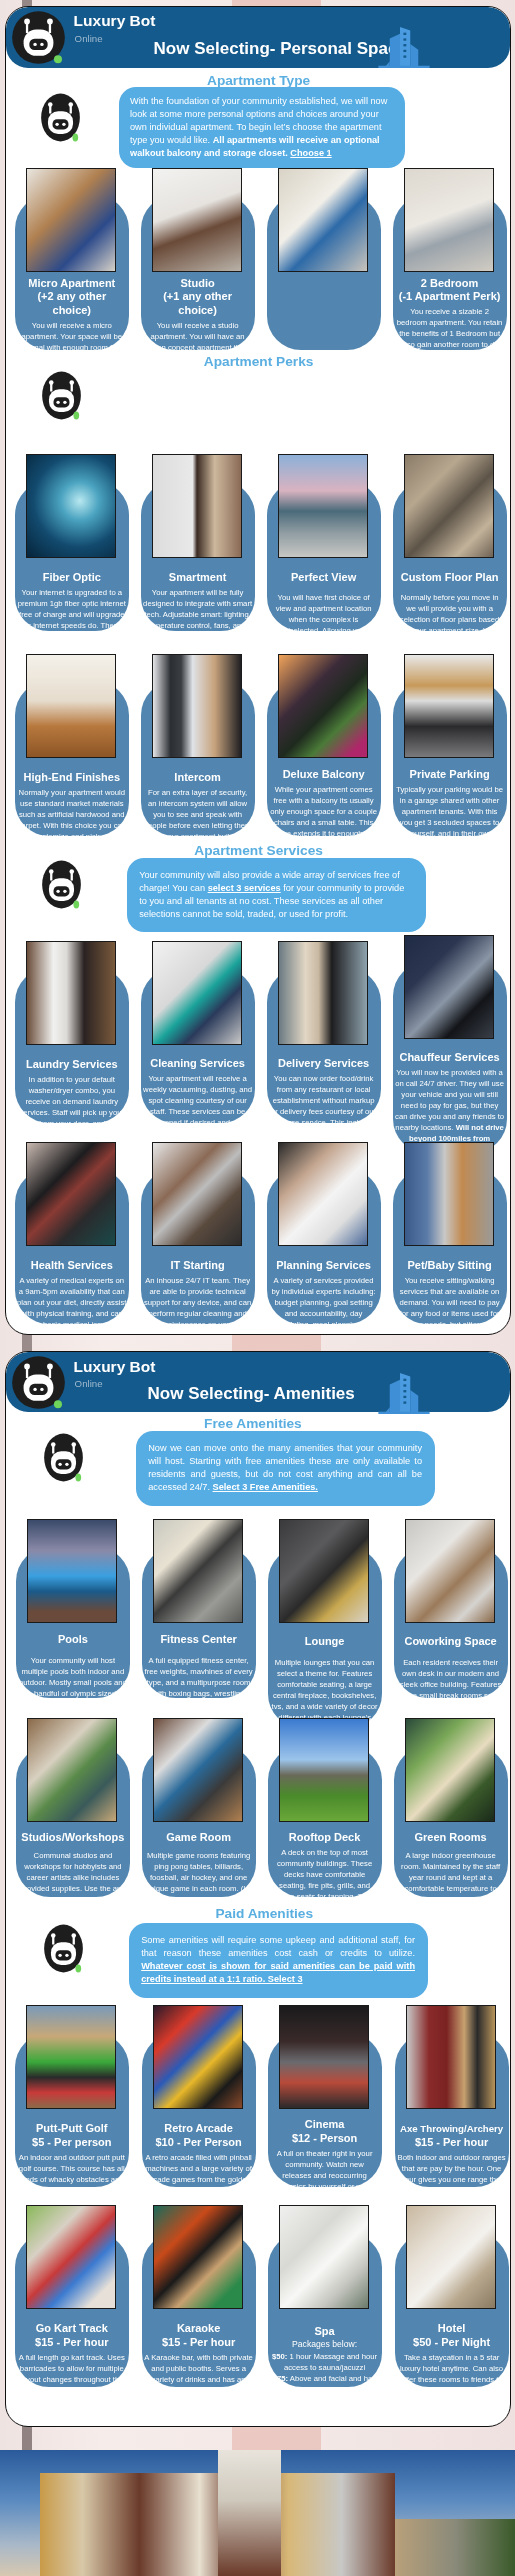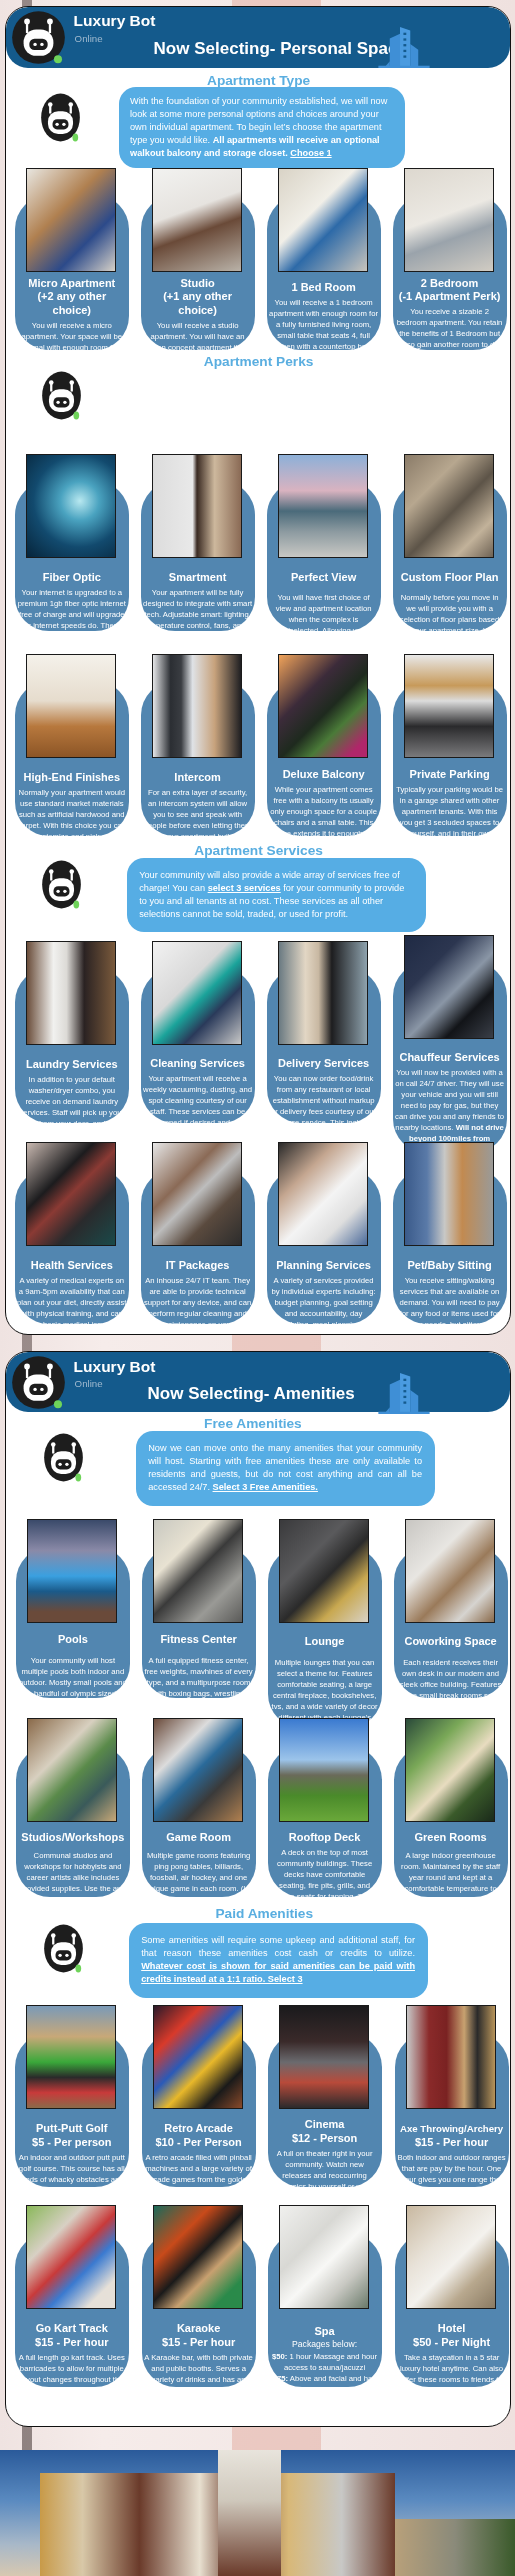--- a/index.html
+++ b/index.html
@@ -178,24 +178,20 @@
     <div class="card-img" style="background:linear-gradient(160deg,#f2f2f0 0%,#e6e3df 40%,#6a4a38 60%,#b9b2a8 100%);"></div>
     <div class="card-body" style="top:109px;">
       <div class="card-title">Studio</div>
       <div class="card-sub">(+1 any other choice)</div>
       <div class="card-desc">You will receive a studio apartment. You will have an open concept apartment that will have enough room for your bed, side tables, dresser, a small kitchen, a couple of couches, tv, desk, an eating nook and a full bathroom.</div>
     </div>
   </div>
   <div class="card" style="left:261px;top:161px;height:182px;">
     <div class="card-bg"></div>
     <div class="card-img" style="background:linear-gradient(135deg,#d9d3c6 0%,#f1efe8 40%,#2d6aa8 60%,#c8c4bc 100%);"></div>
-    <div class="card-body" style="top:113px;">
-      <div class="card-title">1 Bed Room</div>
-      <div class="card-desc">You will receive a 1 bedroom apartment with enough room for a fully furnished living room, small table that seats 4, full kitchen with a countertop bar, a fully furnished bedroom, and a sizable bedroom closet.</div>
-    </div>
   </div>
   <div class="card" style="left:387px;top:161px;height:182px;">
     <div class="card-bg"></div>
     <div class="card-img" style="background:linear-gradient(160deg,#ddd8cf 0%,#ece9e3 45%,#9aa3ab 65%,#d1ccc3 100%);"></div>
     <div class="card-body" style="top:109px;">
       <div class="card-title">2 Bedroom</div>
       <div class="card-sub">(-1 Apartment Perk)</div>
       <div class="card-desc">You receive a sizable 2 bedroom apartment. You retain the benefits of  1 Bedroom but also gain another room to do with as you please. Your kitchen is also upgraded in size with an island and pantry.</div>
     </div>
   </div>
@@ -335,21 +331,21 @@
     <div class="card-img" style="background:linear-gradient(135deg,#c8b8b0 0%,#1c1c1e 35%,#8a3a34 50%,#2a2a2c 70%,#1a4a4a 100%);"></div>
     <div class="card-body" style="top:117px;">
       <div class="card-title">Health Services</div>
       <div class="card-desc"><span>A variety of medical experts on a 9am-5pm availability that can plan out your diet, directly assist with physical training, and can triage basic medical issues to determine how urgent the issue may be. </span></div>
     </div>
   </div>
   <div class="card" style="left:135px;top:1135px;height:182px;">
     <div class="card-bg"></div>
     <div class="card-img" style="background:linear-gradient(135deg,#e6e6e6 0%,#8a6a56 35%,#bdbdbd 50%,#5a4a3e 70%,#2c2c2c 100%);"></div>
     <div class="card-body" style="top:117px;">
-      <div class="card-title">IT Packages</div>
+      <div class="card-title">IT Starting</div>
       <div class="card-desc"><span>An inhouse 24/7 IT team. They are able to provide technical support for any device, and can perform regular cleaning and maintenance on your electronics. Can do limited, basic repair but will charge for parts costs.</span></div>
     </div>
   </div>
   <div class="card" style="left:261px;top:1135px;height:182px;">
     <div class="card-bg"></div>
     <div class="card-img" style="background:linear-gradient(135deg,#2a2a2a 0%,#c4a690 30%,#f4f4f4 55%,#dedede 75%,#4a6a9a 100%);"></div>
     <div class="card-body" style="top:117px;">
       <div class="card-title">Planning Services</div>
       <div class="card-desc"><span>A variety of services provided by individual experts including: budget planning, goal setting and  accountability, day scheduling, meal planning and more! These services can build out and track a custom plan for you. They will not make purchases for you.</span></div>
     </div>

